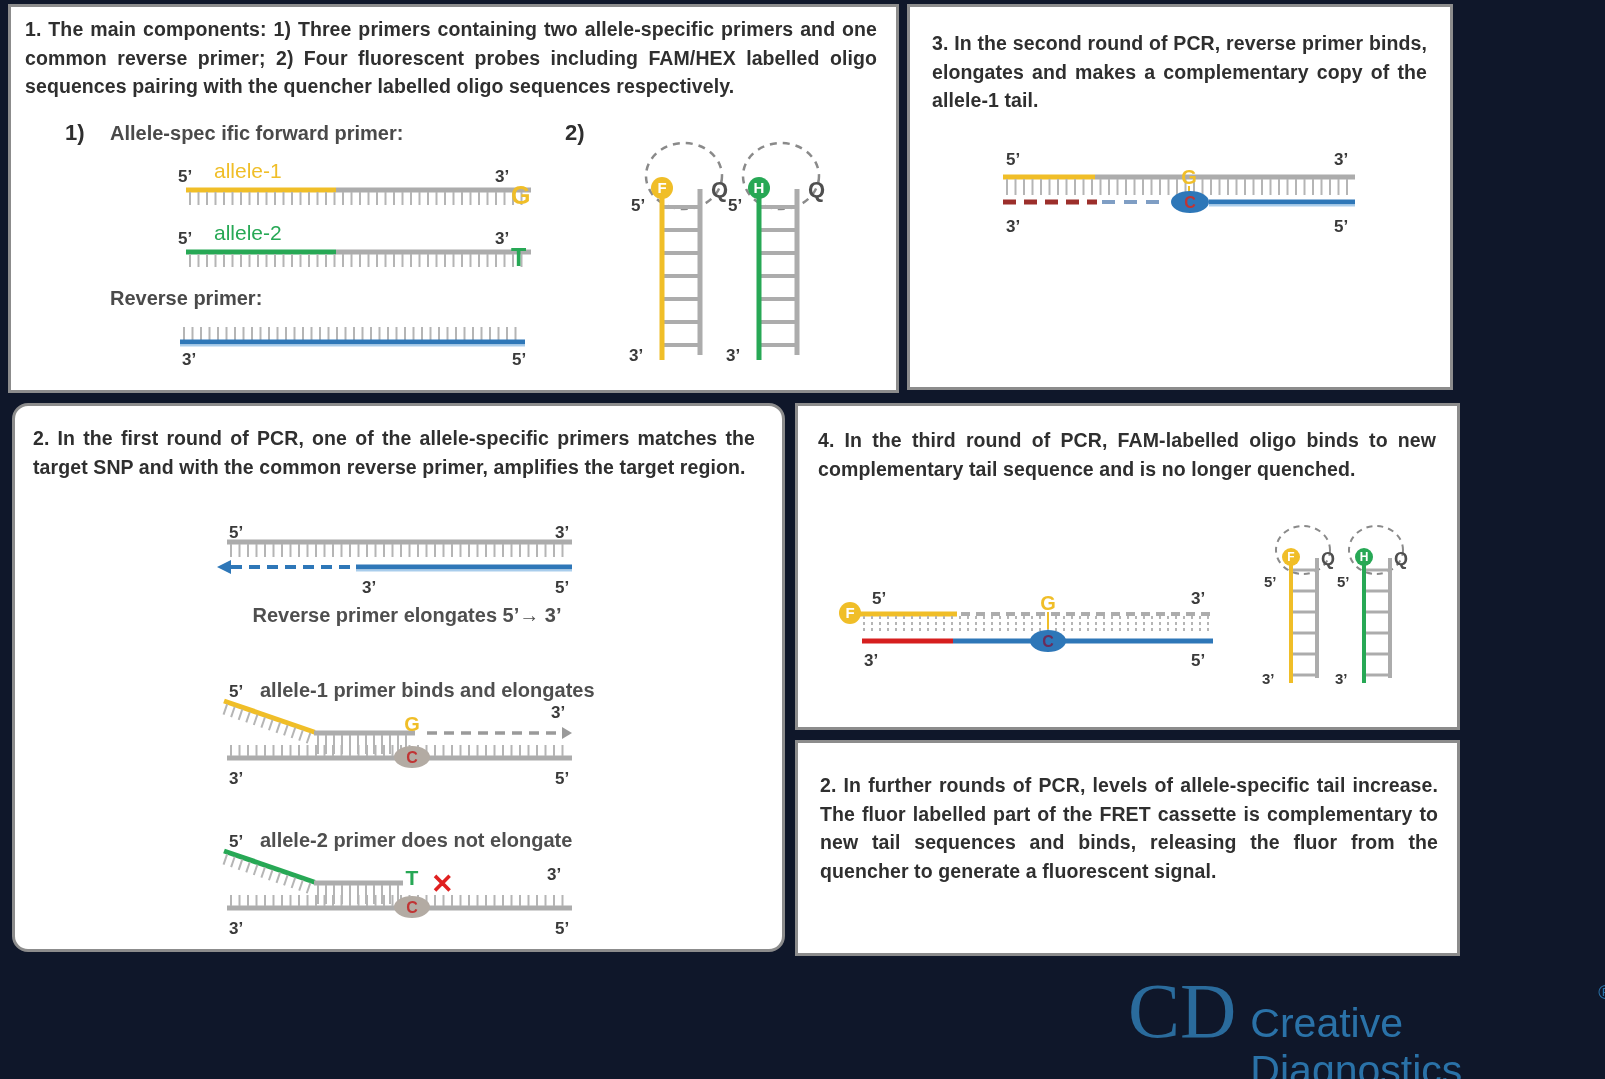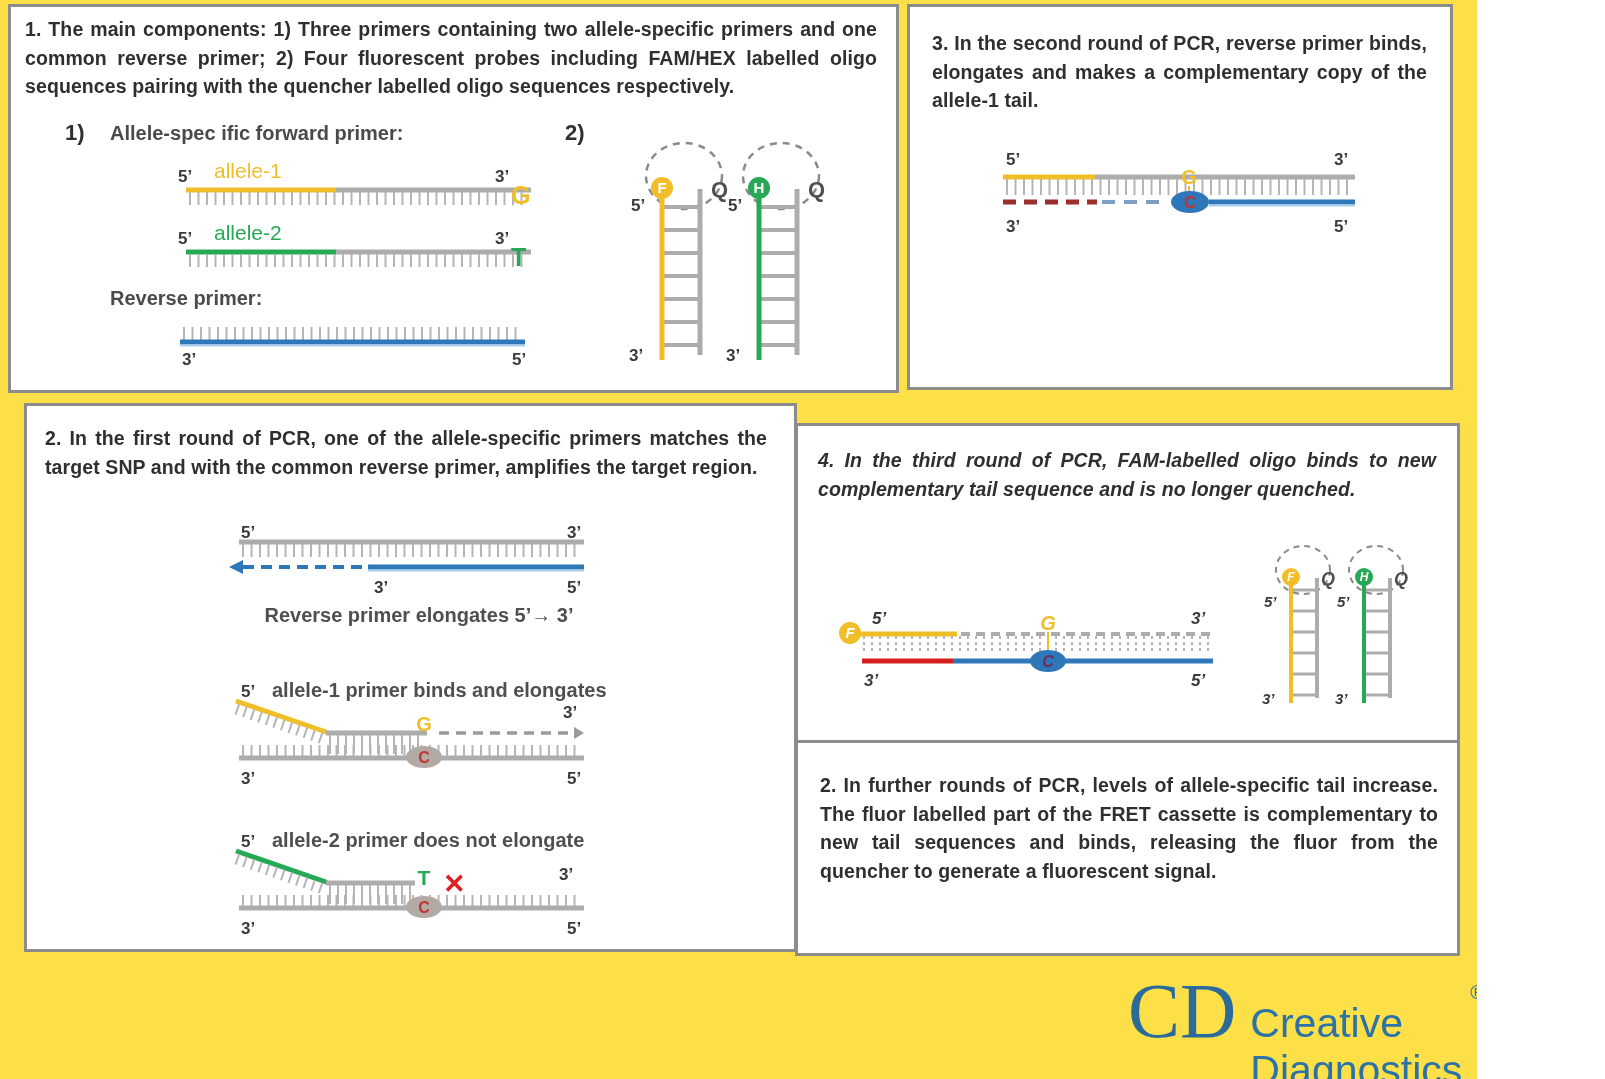--- a/index.html
+++ b/index.html
@@ -1,16 +1,16 @@
 <!DOCTYPE html>
 <html><head>
 <meta charset="utf-8">
 <style>
   html,body{margin:0;padding:0;background:#ffffff;}
-  #stage{position:relative;width:1477px;height:1079px;background:#fde047;
+  #stage{position:relative;width:1605px;height:1079px;background:#0f172a;
          font-family:"Liberation Sans",sans-serif;overflow:hidden;}
   .panel{position:absolute;background:#fff;border:3px solid #8C8C8C;box-sizing:border-box;}
   .para{position:absolute;font-weight:bold;color:#2F2F2F;font-size:19.5px;line-height:1.47;
         text-align:justify;letter-spacing:0.1px;}
   svg{position:absolute;overflow:visible;}
   svg text{font-family:"Liberation Sans",sans-serif;}
   .lbl{font-size:17px;font-weight:bold;fill:#3A3A3A;}
   .lbl-sm{font-size:15px;font-weight:bold;fill:#3A3A3A;}
   .sec-num{font-size:22px;font-weight:bold;fill:#2F2F2F;}
   .sec-title{font-size:20px;font-weight:bold;fill:#4A4A4A;}
@@ -298,21 +298,21 @@
       <line x1="192" y1="72" x2="258" y2="72" stroke="#7F9EC4" stroke-width="4" stroke-dasharray="13,9"></line>
       <line x1="299" y1="72" x2="445" y2="72" stroke="#2E77B8" stroke-width="5"></line>
       <line x1="299" y1="75.5" x2="445" y2="75.5" stroke="#A9CDEC" stroke-width="1.8"></line>
       <ellipse cx="280" cy="72" rx="19" ry="11" fill="#2E77B8"></ellipse>
       <text class="c-letter" x="280" y="78" fill="#C03434">C</text>
       <text class="lbl" x="96" y="102">3’</text>
       <text class="lbl" x="424" y="102">5’</text>
     </svg>
   </div>
 
-  <div class="panel" style="left:24px;top:403px;width:773px;height:549px;">
+  <div class="panel" style="left:12px;top:403px;width:773px;height:549px;border-radius:16px;">
     <p class="para" style="left:18px;top:18px;width:722px;margin:0;">2. In the first round of PCR, one of the allele-specific primers matches the target SNP and with the common reverse primer, amplifies the target region.</p>
 
     <svg style="left:0;top:94px;" width="767" height="452" viewBox="0 0 767 452">
 
       <g>
         <text class="lbl" x="214" y="38">5’</text>
         <text class="lbl" x="540" y="38">3’</text>
         <line x1="212" y1="42" x2="557" y2="42" stroke="#ACACAC" stroke-width="5"></line>
         <g stroke="#B5B5B5" stroke-width="2">
             <line x1="216" x2="216" y1="44" y2="57"></line>
@@ -534,21 +534,21 @@
             <line x1="547.5" x2="547.5" y1="406" y2="395"></line>
           </g>
         <ellipse cx="397" cy="407" rx="18" ry="11" fill="#B3ABA3"></ellipse>
         <text class="c-letter" x="397" y="413" fill="#C03434">C</text>
         <text class="lbl" x="214" y="434">3’</text>
         <text class="lbl" x="540" y="434">5’</text>
       </g>
     </svg>
   </div>
 
-  <div class="panel" style="left:795px;top:423px;width:665px;height:327px;font-style:italic;">
+  <div class="panel" style="left:795px;top:403px;width:665px;height:327px;">
     <p class="para" style="left:20px;top:20px;width:618px;margin:0;">4. In the third round of PCR, FAM-labelled oligo binds to new complementary tail sequence and is no longer quenched.</p>
 
     <svg style="left:0;top:84px;" width="659" height="238" viewBox="0 0 659 238">
       <circle cx="52" cy="123" r="11" fill="#F0BE28"></circle>
       <text class="fl-letter" x="52" y="128">F</text>
       <text class="lbl" x="74" y="114">5’</text>
       <line x1="61" y1="124" x2="159" y2="124" stroke="#F0BE28" stroke-width="5"></line>
       <line x1="163" y1="124" x2="415" y2="124" stroke="#ACACAC" stroke-width="4" stroke-dasharray="9,6"></line>
       <text class="lbl" x="393" y="114">3’</text>
       <g stroke="#B5B5B5" stroke-width="2" stroke-dasharray="3,3">

